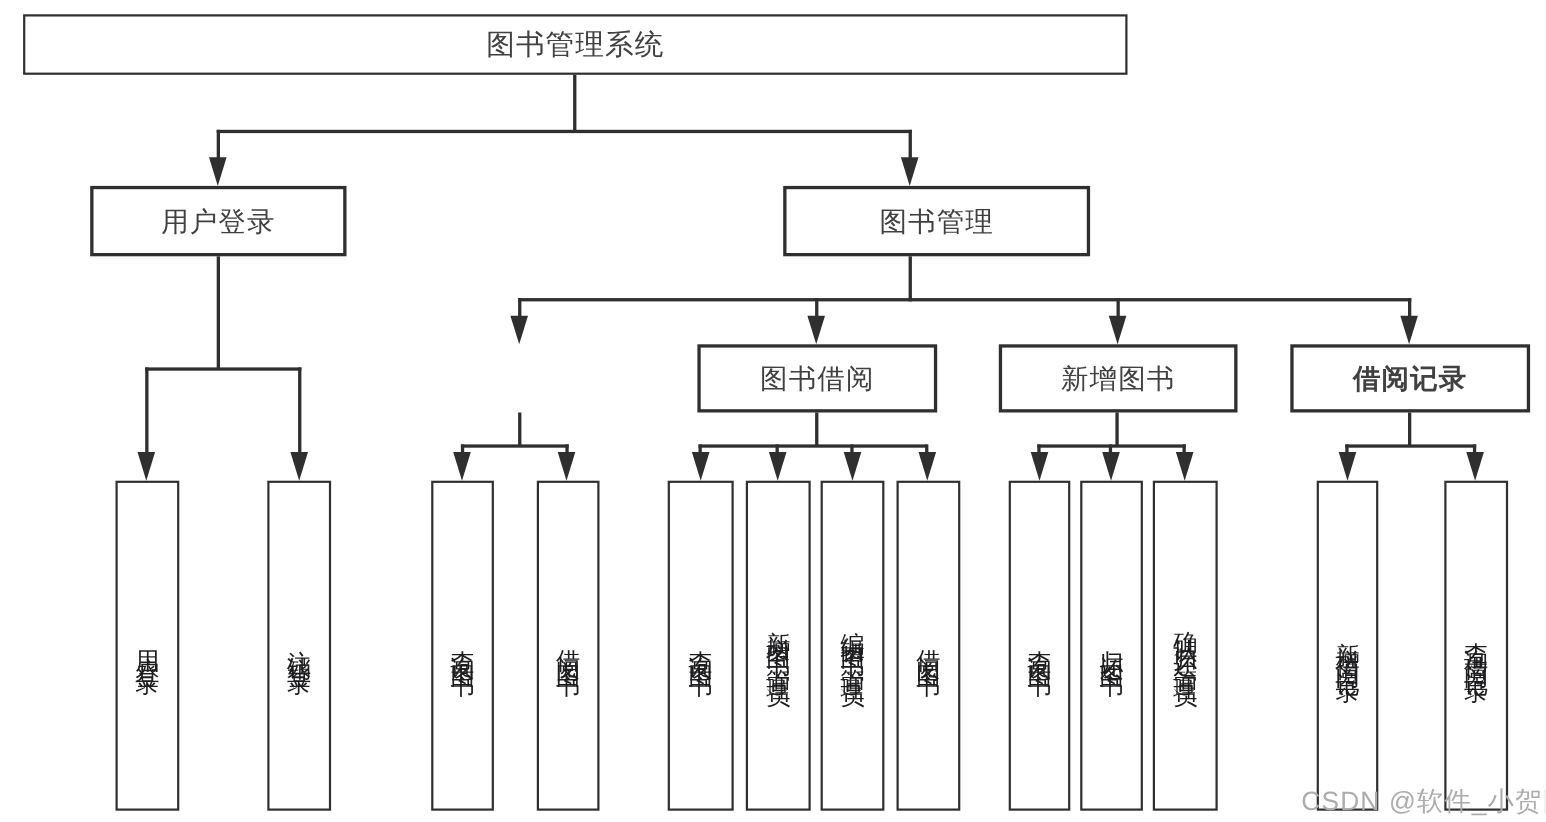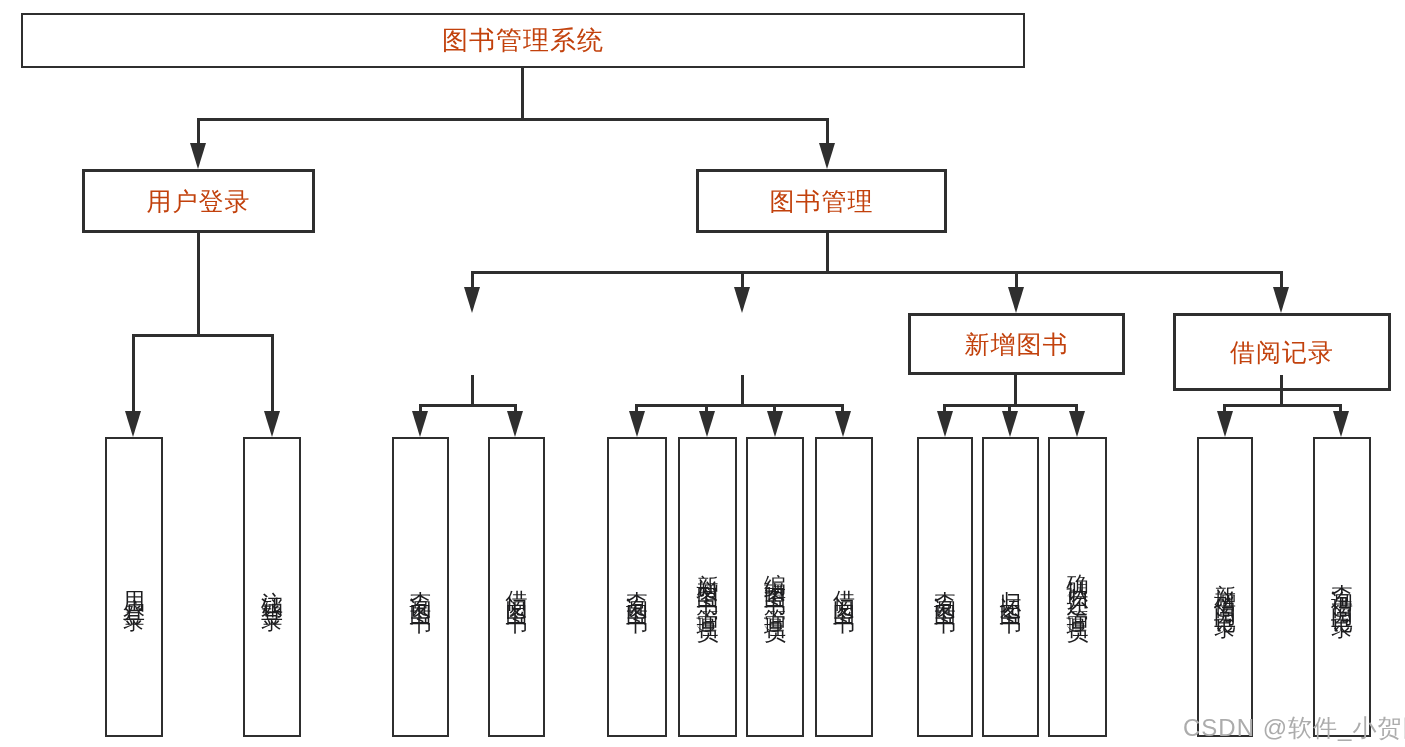--- a/index.html
+++ b/index.html
@@ -13,21 +13,21 @@
   .node{
     position:absolute;
     background:#ffffff;
     border:3px solid #2f2f2f;
     box-sizing:border-box;
     display:flex;align-items:center;justify-content:center;
   }
   .node.root{border-width:2px;}
   .node.leaf{border-width:2px;}
   .hlabel{
-    font-size:25px;color:#c2410c;
+    font-size:25px;color:#404040;
     letter-spacing:1px;white-space:nowrap;
   }
   .root .hlabel{font-size:26px;}
   .vlabel{
     writing-mode:vertical-rl;
     text-orientation:mixed;
     font-size:22px;line-height:1;
     letter-spacing:7px;
     color:#1d1d1f;
   }
@@ -54,28 +54,31 @@
 
 <div class="canvas">
 
   <div class="node root" style="left:21px;top:13px;width:1004px;height:55px;">
     <span class="hlabel">图书管理系统</span>
   </div>
 
   <div class="node" style="left:82px;top:169px;width:233px;height:64px;">
     <span class="hlabel">用户登录</span>
   </div>
-  <div class="node" style="left:696px;top:169px;width:251px;height:64px;text-align:center;">
+  <div class="node" style="left:712px;top:169px;width:279px;height:64px;text-align:center;">
     <span class="hlabel">图书管理</span>
   </div>
 
+  <div class="node" style="left:634px;top:313px;width:218px;height:62px;">
+    <span class="hlabel">图书借阅</span>
+  </div>
   <div class="node" style="left:908px;top:313px;width:217px;height:62px;">
     <span class="hlabel">新增图书</span>
   </div>
-  <div class="node" style="left:1173px;top:313px;width:218px;height:78px;">
+  <div class="node" style="left:1173px;top:313px;width:218px;height:62px;font-weight:bold;">
     <span class="hlabel">借阅记录</span>
   </div>
 
   <div class="node leaf" style="left:105px;top:437px;width:58px;height:300px;">
     <span class="vlabel">用户登录</span>
   </div>
   <div class="node leaf" style="left:243px;top:437px;width:58px;height:300px;">
     <span class="vlabel">注销登录</span>
   </div>
 

